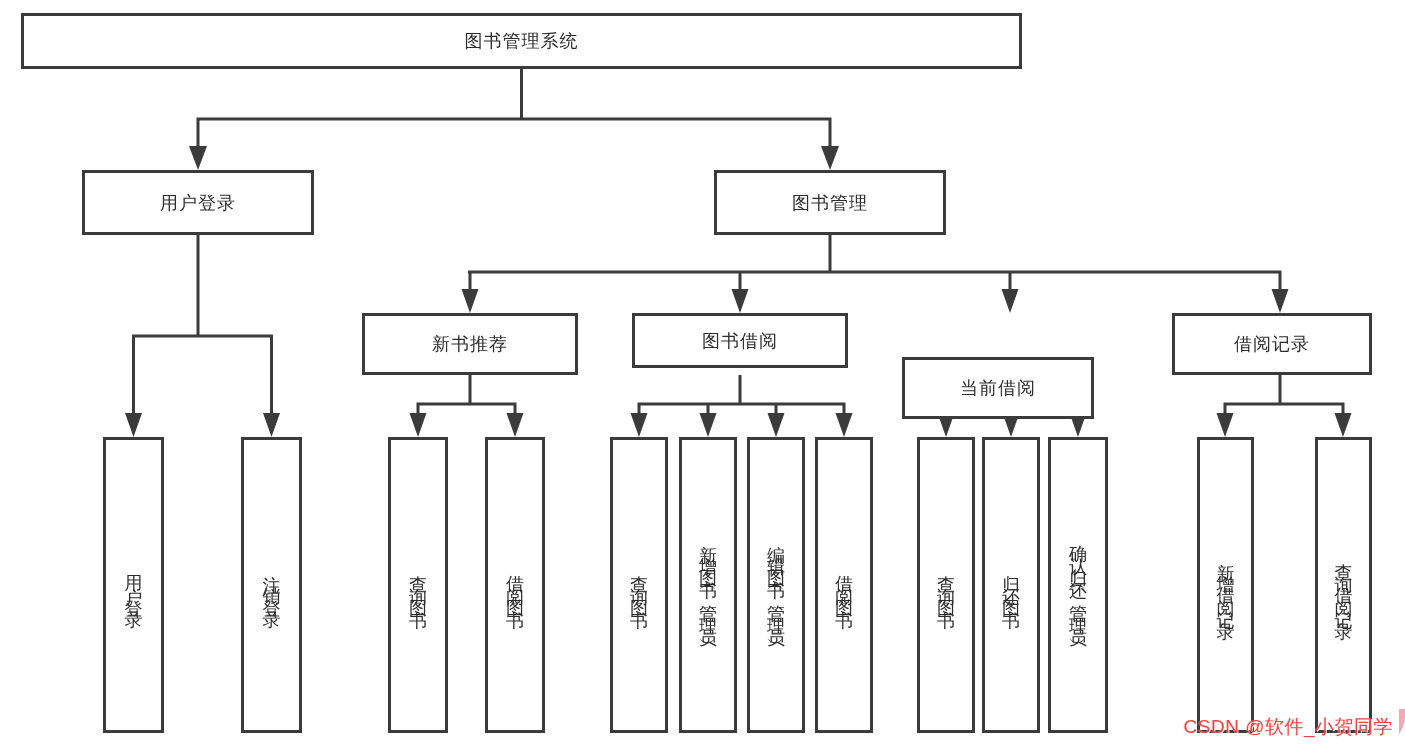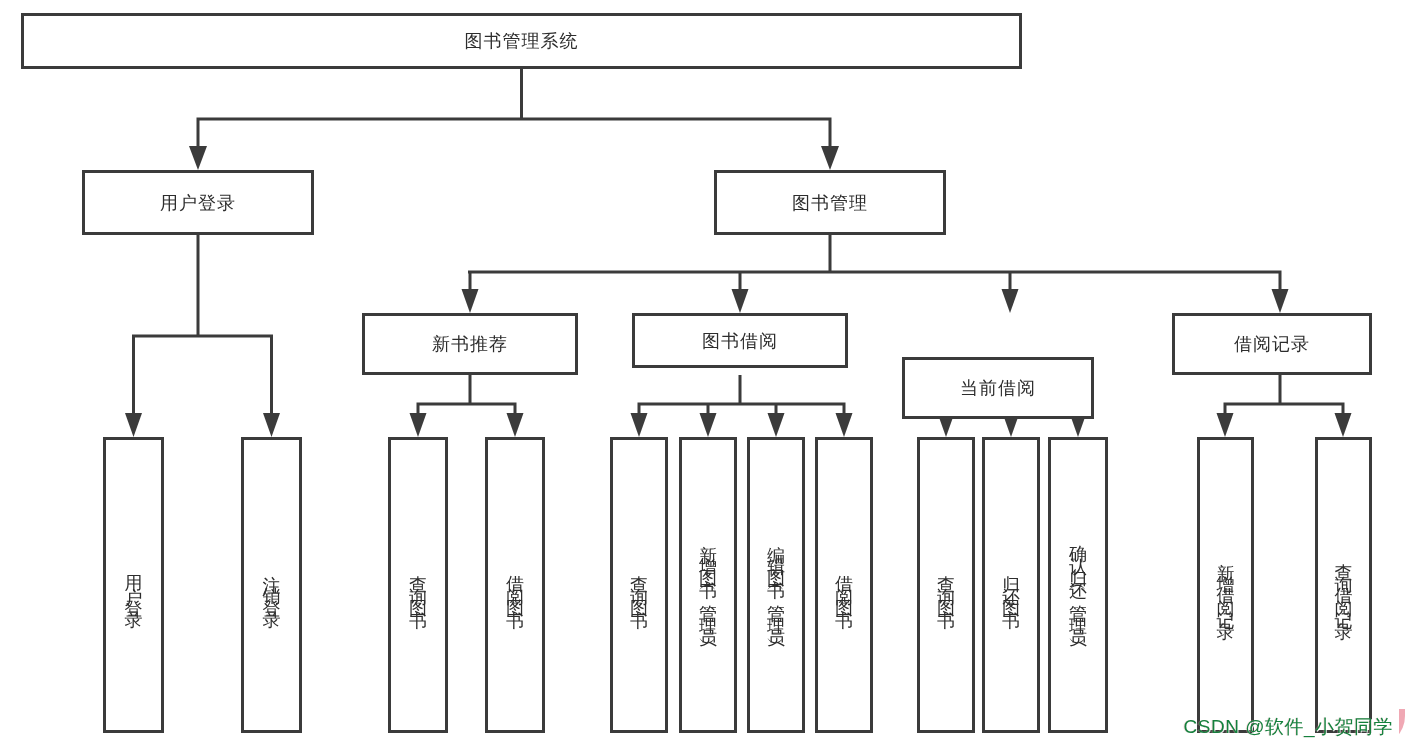--- a/index.html
+++ b/index.html
@@ -28,21 +28,21 @@
     box-sizing:border-box;
     display:flex;align-items:center;justify-content:center;
     writing-mode:vertical-rl;text-orientation:mixed;
     font-size:18px;color:#2d2d2d;letter-spacing:12px;
     line-height:1;
   }
   #connectors{position:absolute;left:0;top:0;z-index:0;}
   .node,.leaf{z-index:1;}
   #watermark{
     position:absolute;right:12px;bottom:7px;z-index:3;
-    font-size:19px;color:#15803d;letter-spacing:0.5px;
+    font-size:19px;color:#ef4444;letter-spacing:0.5px;
     text-shadow:1px 1px 0 rgba(255,255,255,.85), -1px 0 0 rgba(240,168,178,.35);
     white-space:nowrap;
   }
   #watermark-accent{
     position:absolute;right:0;bottom:10px;width:6px;height:28px;z-index:2;
     background:#f0a8b4;
   }
 </style>
 </head>
 <body>

